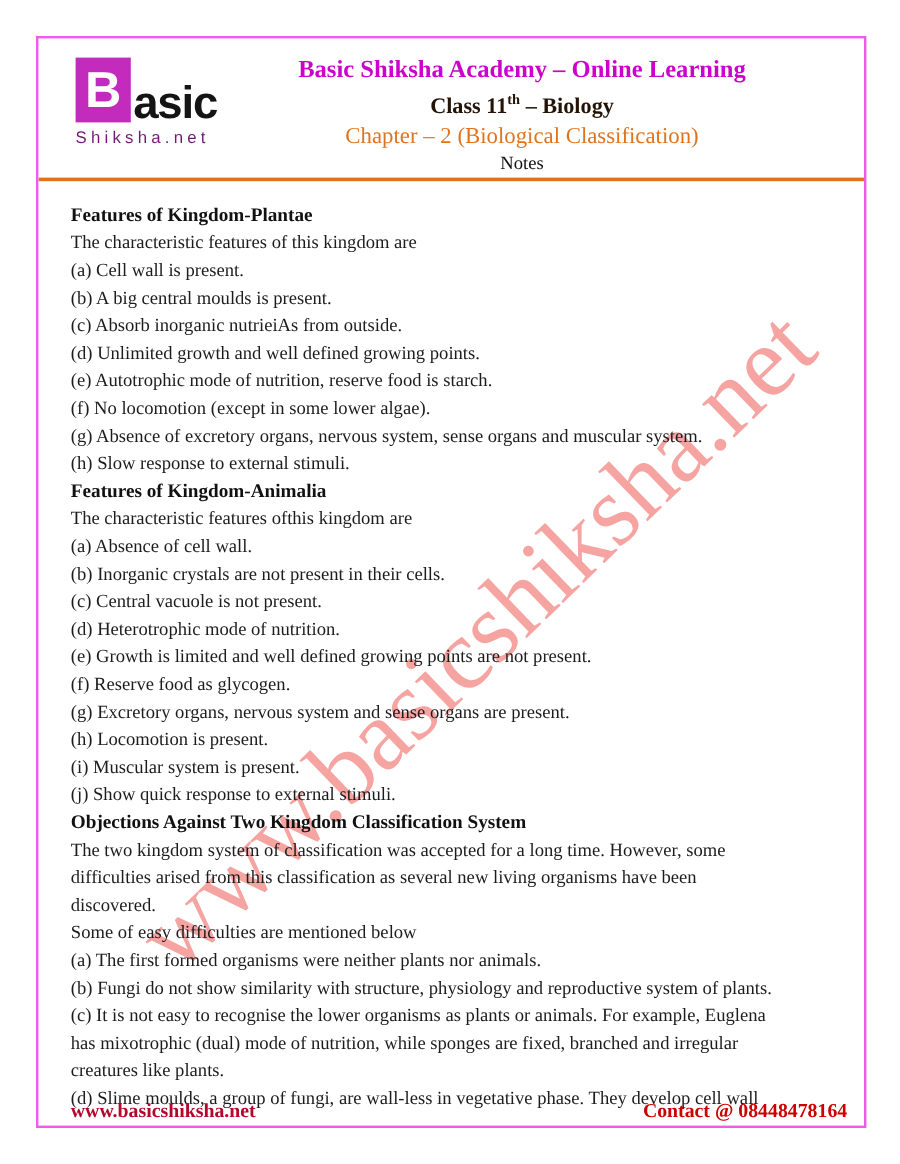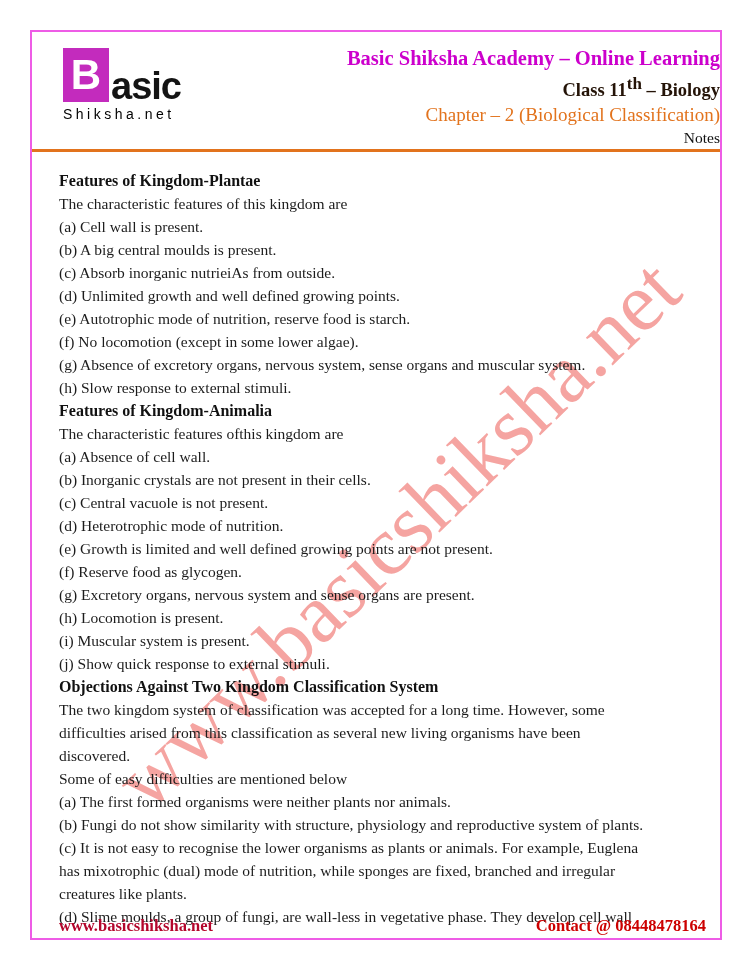--- a/index.html
+++ b/index.html
@@ -34,32 +34,32 @@
     font-family:"Liberation Sans",sans-serif;font-weight:bold;
     font-size:42px;color:#ffffff;line-height:1;
   }
   .logo-rest{
     font-family:"Liberation Sans",sans-serif;font-weight:bold;
     font-size:38px;color:#141414;line-height:0.82;letter-spacing:-1px;
     padding-left:2px;
   }
   .logo-tagline{
     margin-top:4px;font-family:"Liberation Sans",sans-serif;
-    font-size:14px;color:#000000;letter-spacing:3.5px;white-space:nowrap;
+    font-size:14px;color:#701a75;letter-spacing:3.5px;white-space:nowrap;
   }
-  .header-text{margin-left:118px;text-align:right;padding-top:13px;}
+  .header-text{margin-left:118px;text-align:center;padding-top:13px;}
   .title-line{
     color:var(--brand-magenta);font-weight:bold;font-size:20.5px;line-height:26px;
     white-space:nowrap;
   }
   .class-line{
     color:var(--class-line-dark);font-weight:bold;font-size:18.5px;line-height:25px;
     white-space:nowrap;
   }
-  .class-line sup{font-size:17px;}
+  .class-line sup{font-size:12px;}
   .chapter-line{
     color:var(--accent-orange);font-weight:normal;font-size:19px;line-height:24px;
     white-space:nowrap;
   }
   .notes-line{color:#111111;font-weight:normal;font-size:15.5px;line-height:22px;}
   .divider{height:3px;background:var(--accent-orange);width:100%;}
 
   
   .watermark{
     position:absolute;left:365px;top:502px;z-index:0;

